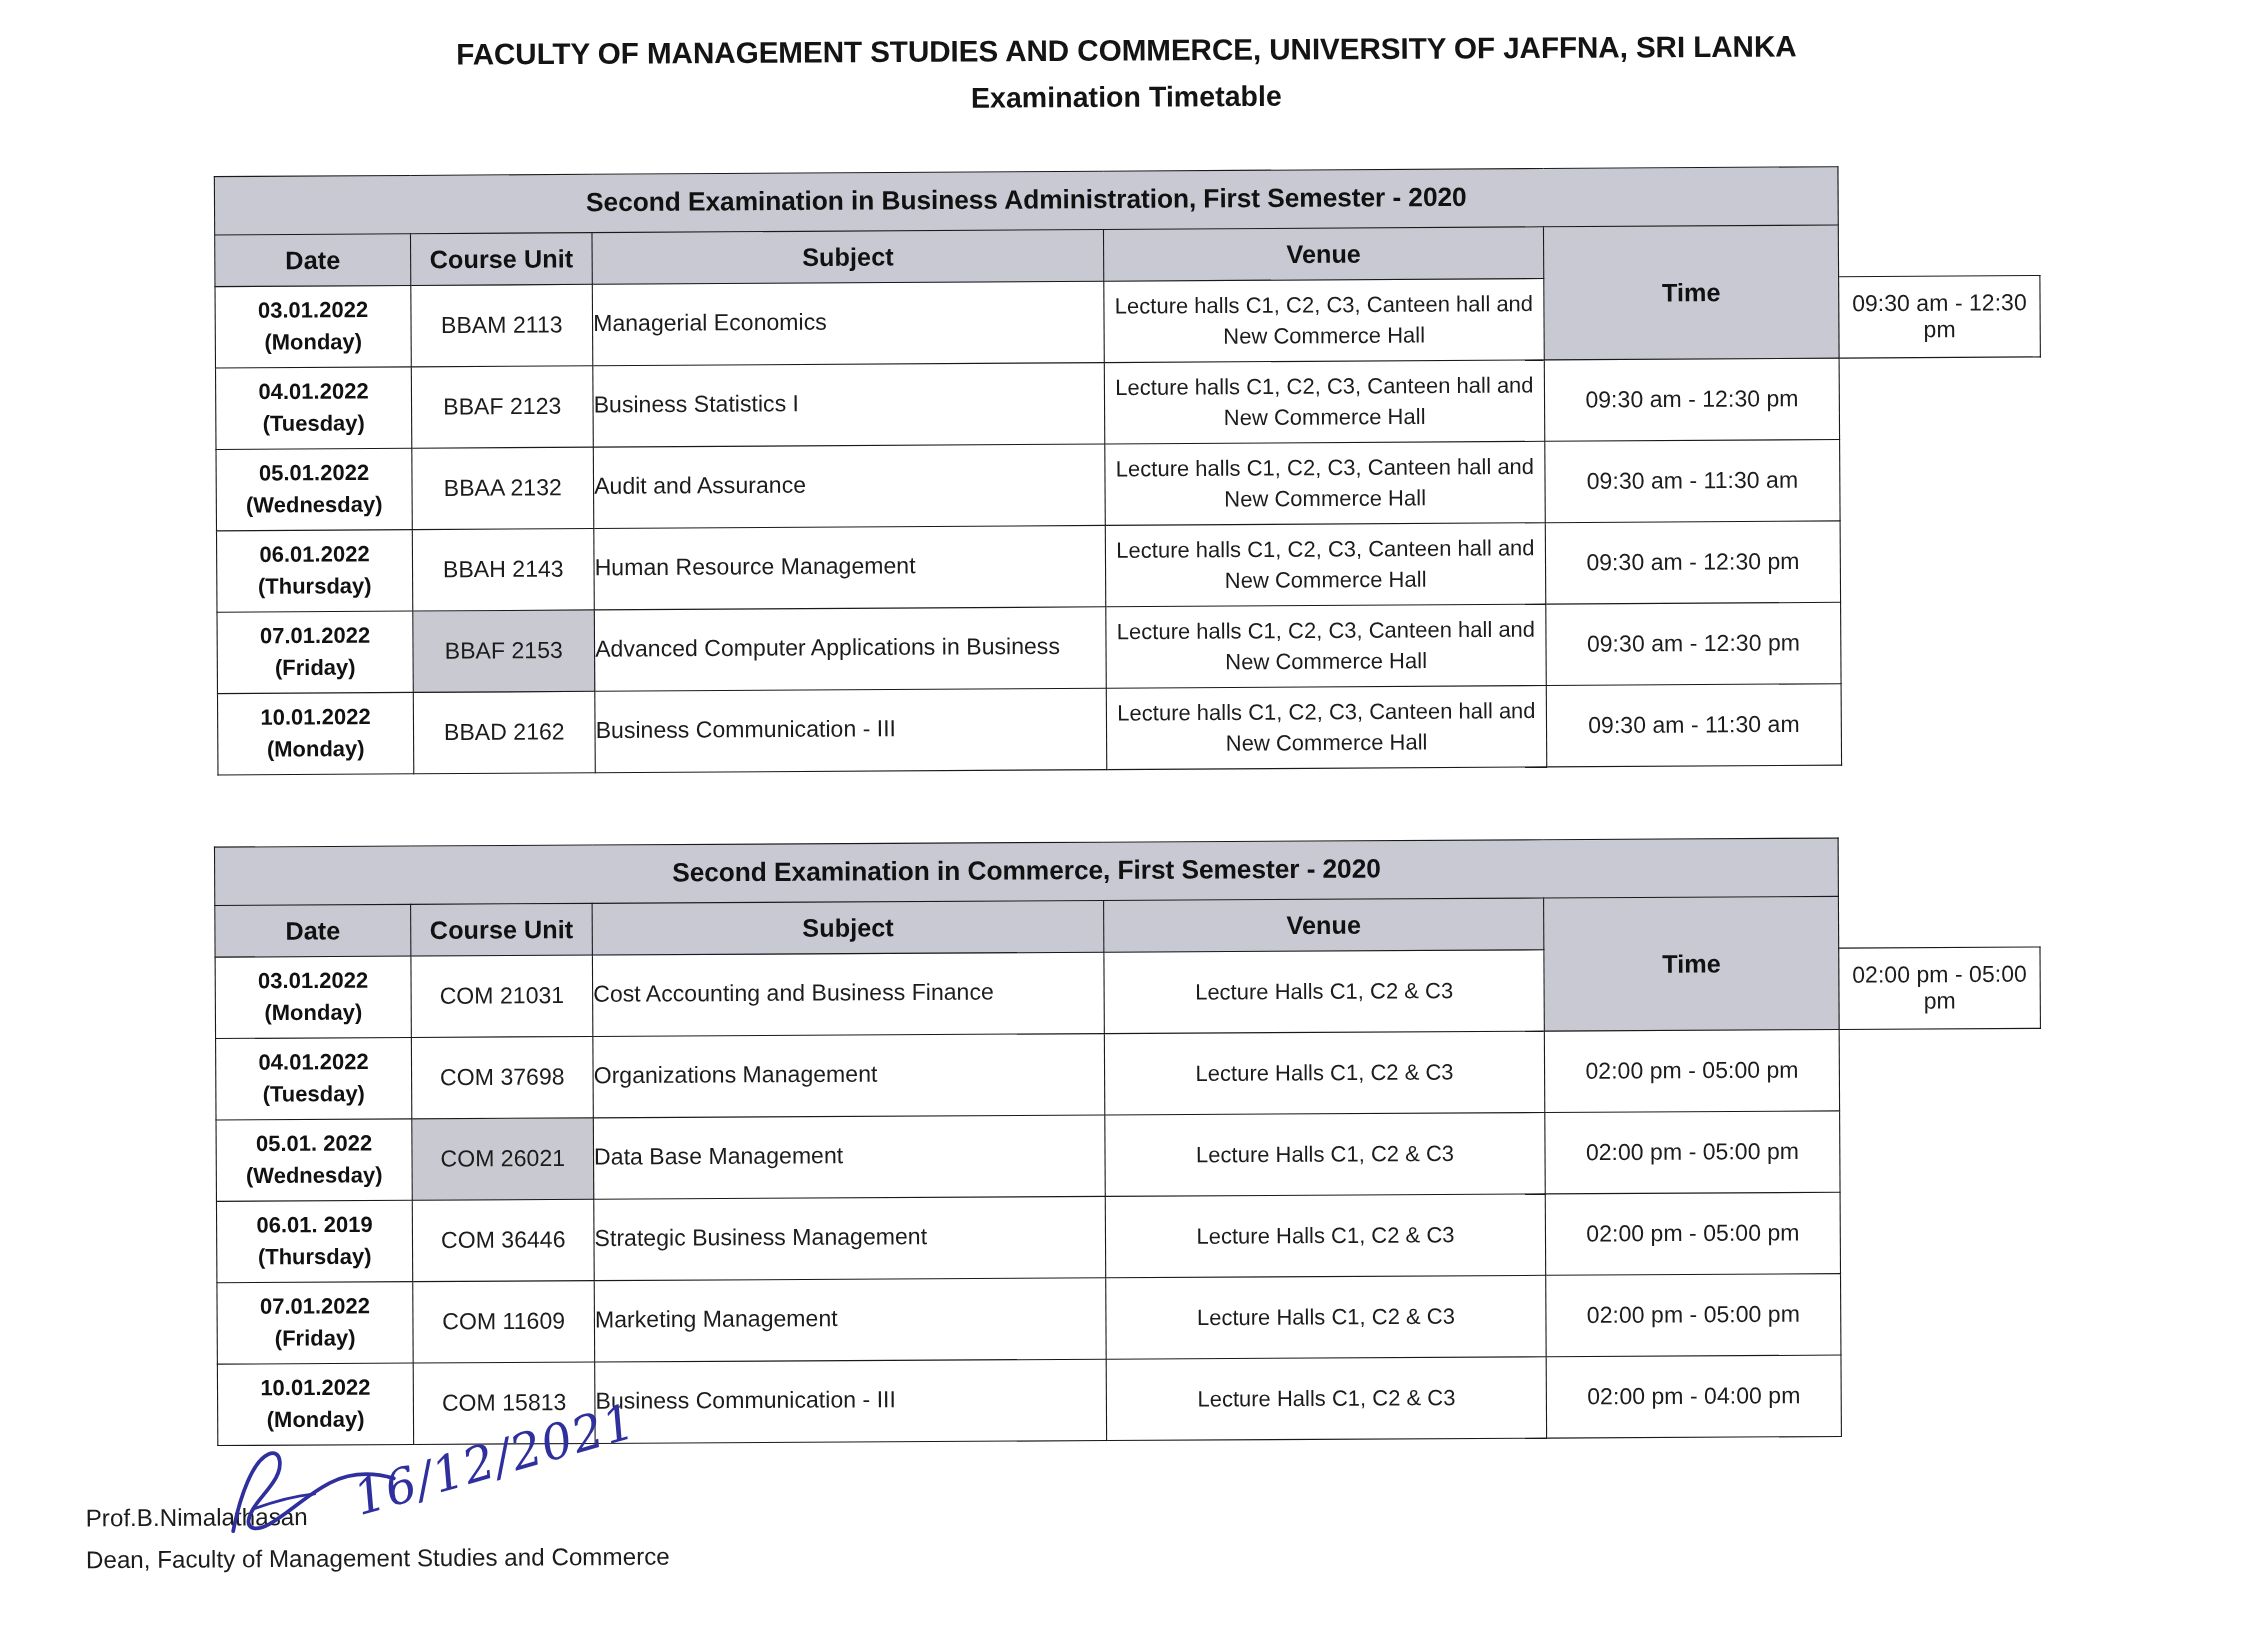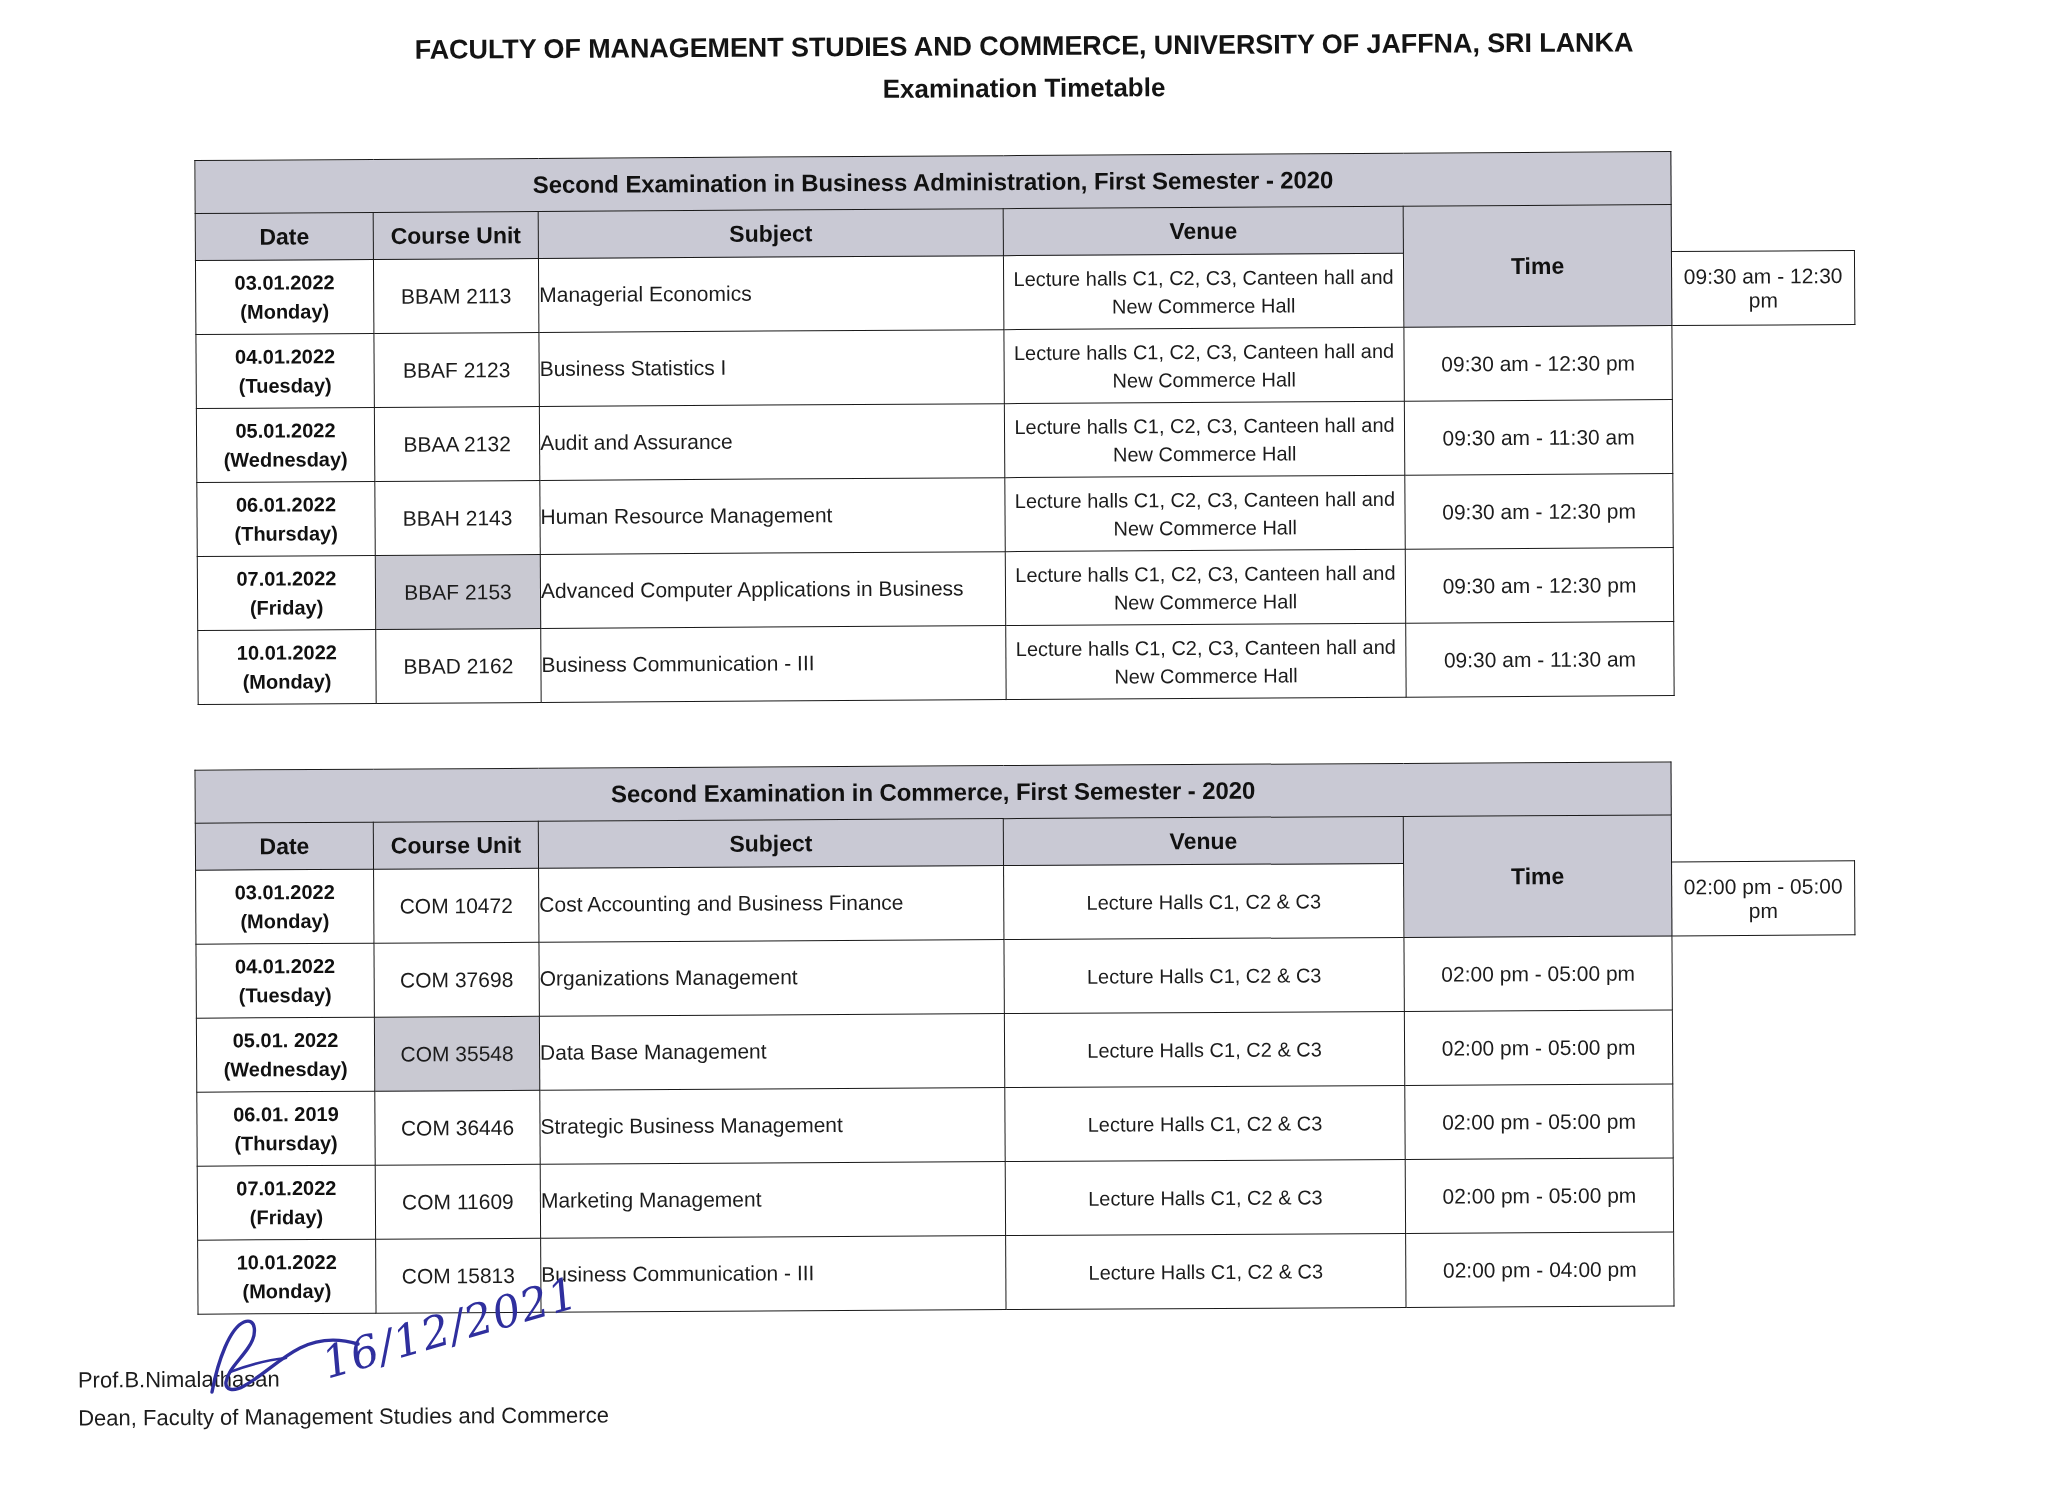--- a/index.html
+++ b/index.html
@@ -282,41 +282,41 @@
             <td class="hdr-cell">Course Unit</td>
             <td class="hdr-cell">Subject</td>
             <td class="hdr-cell">Venue</td>
             <td class="hdr-cell hdr-time" rowspan="2">Time</td>
           </tr>
           <tr class="row-h">
             <td class="date-cell">
               <div>03.01.2022</div>
               <div class="dow">(Monday)</div>
             </td>
-            <td class="course-cell">COM 10472</td>
+            <td class="course-cell">COM 21031</td>
             <td class="subject-cell">Cost Accounting and Business Finance</td>
             <td class="venue-cell">Lecture Halls C1, C2 &amp; C3</td>
             <td class="time-cell">02:00 pm - 05:00 pm</td>
           </tr>
           <tr class="row-h">
             <td class="date-cell">
               <div>04.01.2022</div>
               <div class="dow">(Tuesday)</div>
             </td>
             <td class="course-cell">COM 37698</td>
             <td class="subject-cell">Organizations Management</td>
             <td class="venue-cell">Lecture Halls C1, C2 &amp; C3</td>
             <td class="time-cell">02:00 pm - 05:00 pm</td>
           </tr>
           <tr class="row-h">
             <td class="date-cell">
               <div>05.01. 2022</div>
               <div class="dow">(Wednesday)</div>
             </td>
-            <td class="course-cell shaded">COM 35548</td>
+            <td class="course-cell shaded">COM 26021</td>
             <td class="subject-cell">Data Base Management</td>
             <td class="venue-cell">Lecture Halls C1, C2 &amp; C3</td>
             <td class="time-cell">02:00 pm - 05:00 pm</td>
           </tr>
           <tr class="row-h">
             <td class="date-cell">
               <div>06.01. 2019</div>
               <div class="dow">(Thursday)</div>
             </td>
             <td class="course-cell">COM 36446</td>

